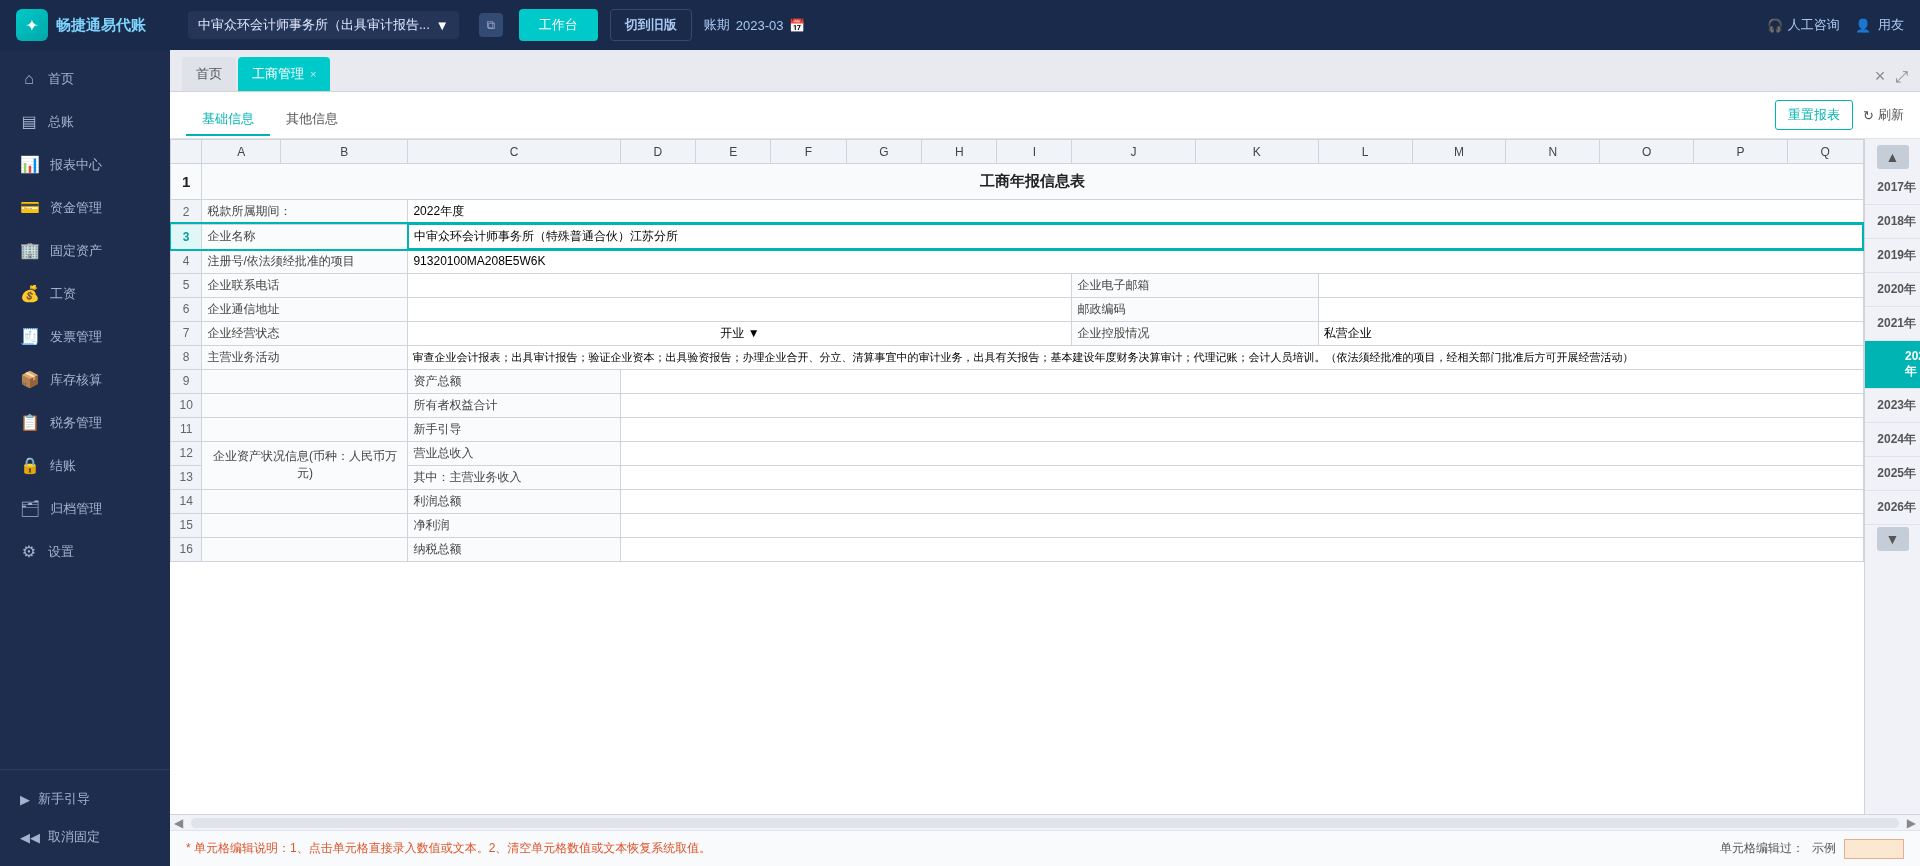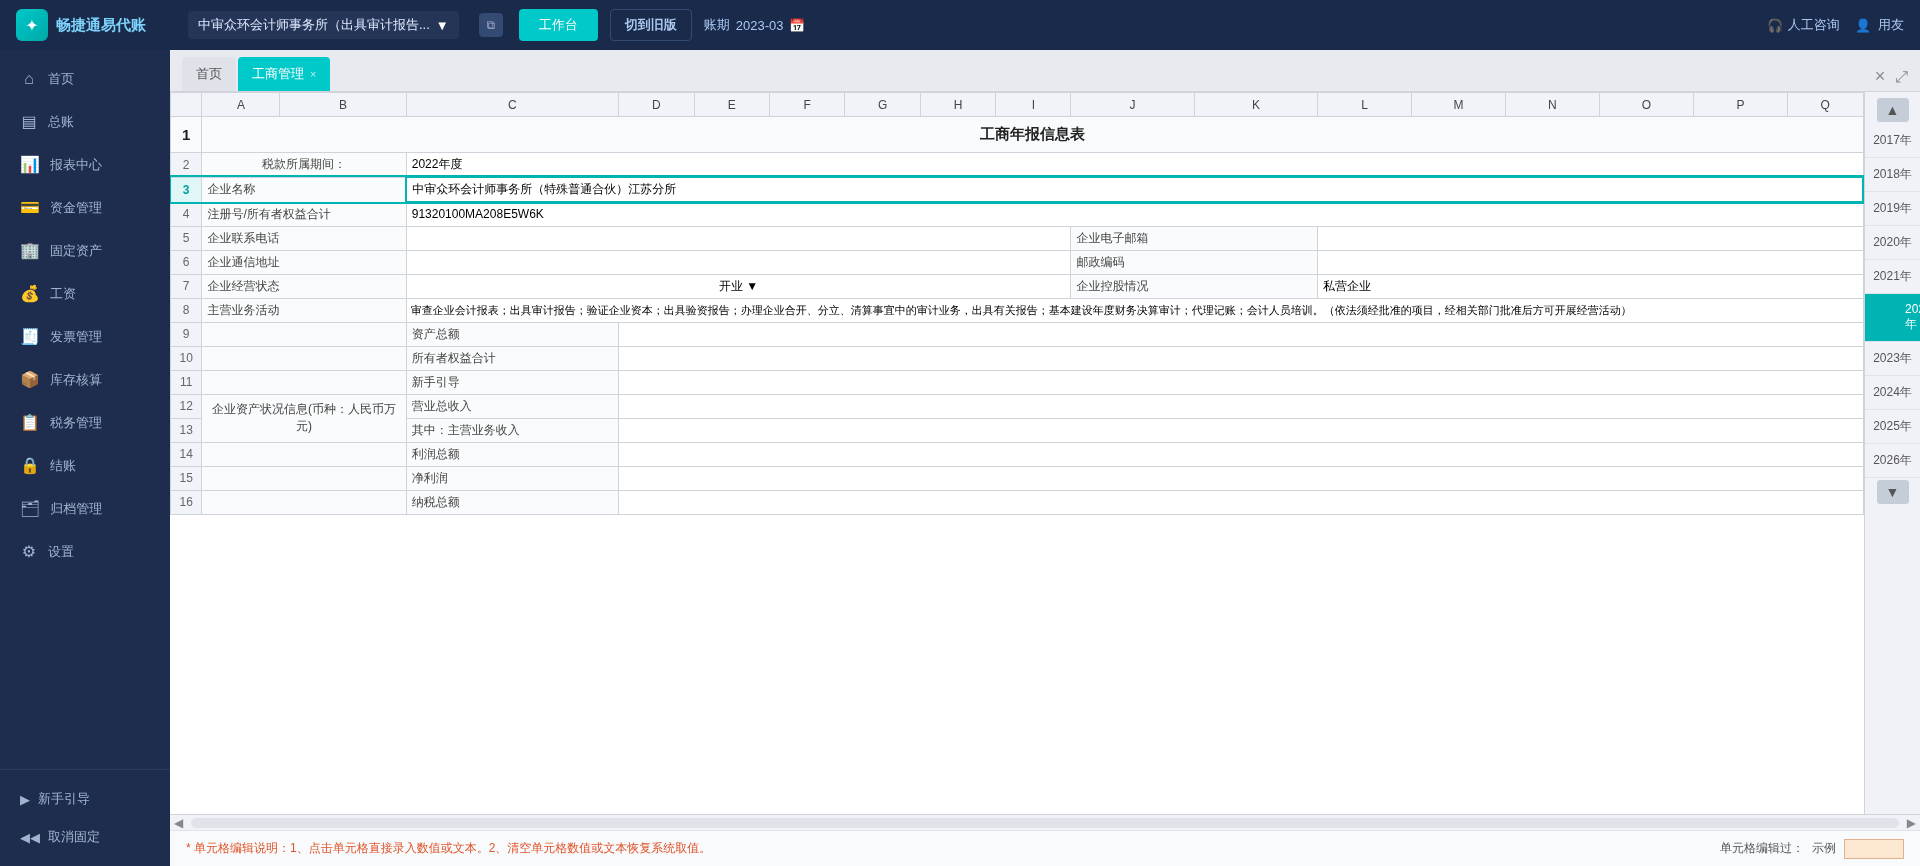--- a/index.html
+++ b/index.html
@@ -129,21 +129,21 @@
       display: flex; flex-direction: column; align-items: center;
       padding-top: 4px; overflow: hidden; flex-shrink: 0;
     }
     .year-nav-btn {
       width: 32px; height: 24px; background: #c5cdd8; border: none; border-radius: 3px;
       cursor: pointer; display: flex; align-items: center; justify-content: center;
       font-size: 14px; color: #555; margin: 2px;
     }
     .year-item {
       font-size: 12px; color: #555; padding: 8px 4px; cursor: pointer;
-      text-align: center; width: 100%; border-bottom: 1px solid #e0e3ea;
+      text-align: right; width: 100%; border-bottom: 1px solid #e0e3ea; font-weight: bold;
     }
     .year-item.active { background: #00b4b4; color: white; padding-left: 40px; }
 
     
     .spreadsheet-main { flex: 1; overflow: auto; position: relative; }
 
     table.sheet {
       border-collapse: collapse; font-size: 12px; table-layout: fixed;
       min-width: 1400px;
     }
@@ -286,20 +286,35 @@
         <span class="tab-close">×</span>
       </div>
       <div style="margin-left:auto; display:flex; align-items:center; gap:10px; padding-bottom:4px;">
         <span style="font-size:18px; color:#888; cursor:pointer;">×</span>
         <span style="font-size:16px; color:#888; cursor:pointer;">⤢</span>
       </div>
     </div>
 
     <div class="main-panel">
 
+      <div class="sub-tabs">
+        <div class="sub-tab active">
+          <span>基础信息</span>
+        </div>
+        <div class="sub-tab">
+          <span>其他信息</span>
+        </div>
+        <div class="sub-tab-actions">
+          <button class="reset-btn">重置报表</button>
+          <button class="refresh-btn">
+            <span>↻</span>
+            <span>刷新</span>
+          </button>
+        </div>
+      </div>
 
       <div class="spreadsheet-container">
 
         <div class="spreadsheet-main">
           <table class="sheet">
             <colgroup>
               <col style="width:32px">
               <col style="width:80px">
               <col style="width:130px">
               <col style="width:220px">
@@ -344,33 +359,33 @@
 
               <tr class="title-row">
                 <td class="row-num">1</td>
                 <td colspan="17" style="text-align:center; font-size:15px; font-weight:bold; background:#f8fafc; color:#222;">
                   <span>工商年报信息表</span>
                 </td>
               </tr>
 
               <tr>
                 <td class="row-num">2</td>
-                <td colspan="2" class="label-cell" style="text-align:center;">税款所属期间：</td>
+                <td colspan="2" class="label-cell" style="text-align:left;">税款所属期间：</td>
                 <td colspan="15" class="data-cell">2022年度</td>
               </tr>
 
               <tr style="outline: 2px solid #00b4b4;">
                 <td class="row-num" style="background:#e0f7f7; color:#00a0a0; font-weight:bold;">3</td>
                 <td colspan="2" class="label-cell" style="border: 1px solid #00b4b4;">企业名称</td>
                 <td colspan="15" class="data-cell" style="border: 2px solid #00b4b4;">中审众环会计师事务所（特殊普通合伙）江苏分所</td>
               </tr>
 
               <tr>
                 <td class="row-num">4</td>
-                <td colspan="2" class="label-cell">注册号/所有者权益合计</td>
+                <td colspan="2" class="label-cell">注册号/依法须经批准的项目</td>
                 <td colspan="15" class="data-cell">91320100MA208E5W6K</td>
               </tr>
 
               <tr>
                 <td class="row-num">5</td>
                 <td colspan="2" class="label-cell">企业联系电话</td>
                 <td colspan="7" class="data-cell"></td>
                 <td colspan="2" class="label-cell">企业电子邮箱</td>
                 <td colspan="6" class="data-cell"></td>
               </tr>

